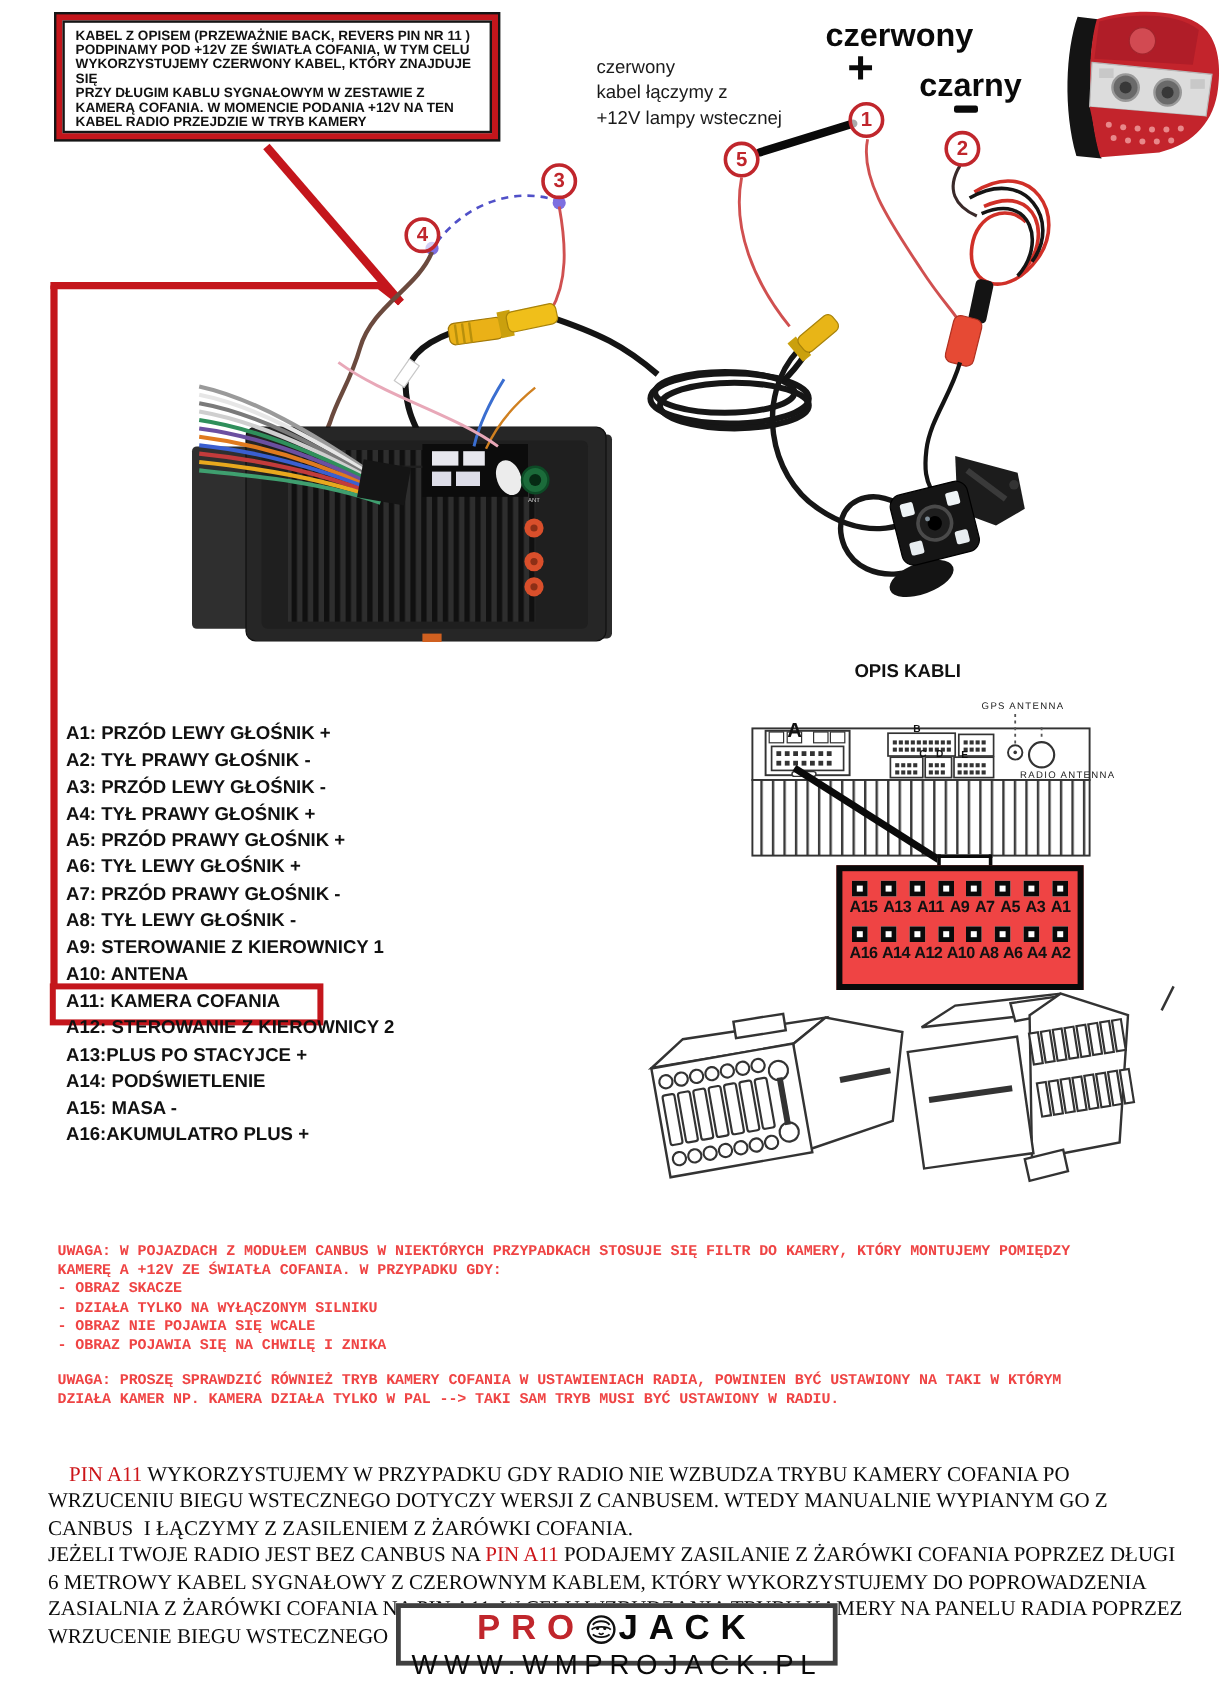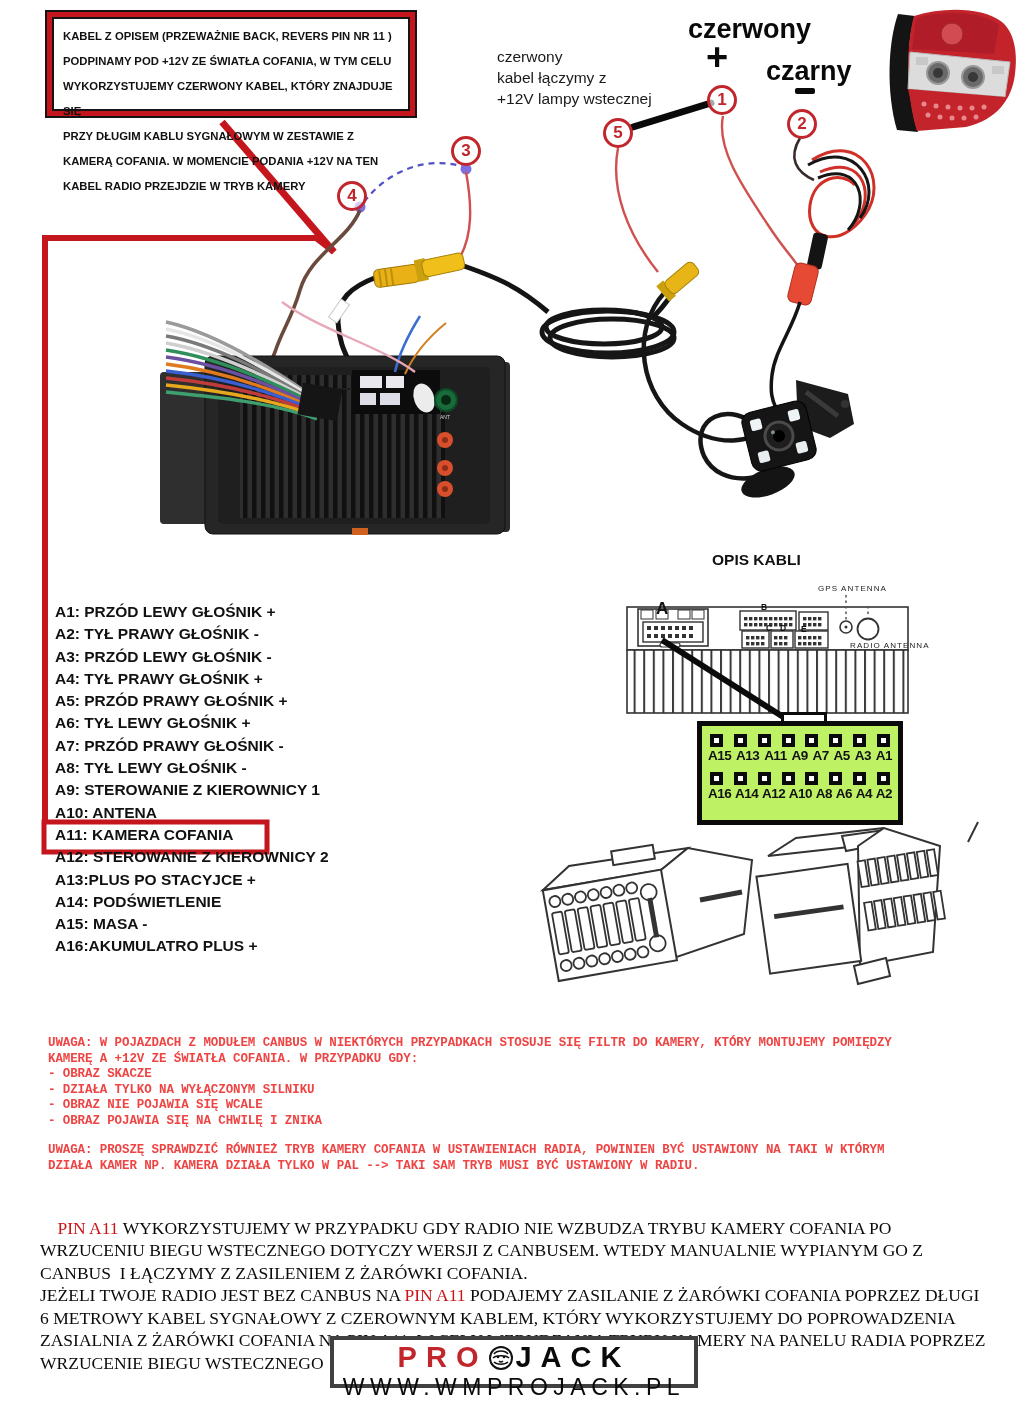--- a/index.html
+++ b/index.html
@@ -4,38 +4,38 @@
 <style>
   html,body{margin:0;padding:0;background:#fff;}
   .stage{position:relative;width:1026px;height:1408px;background:#fff;overflow:hidden;
          font-family:"Liberation Sans",sans-serif;color:#111;}
   .abs{position:absolute;}
   .pre{white-space:pre-line;}
   svg.overlay{position:absolute;left:0;top:0;}
   
   .note-box{left:52px;top:17px;width:358px;height:94px;background:#fff;
     border:2px solid #151515;box-shadow:0 0 0 5px #c4161c,0 0 0 7px #151515;
-    padding:5px 9px;box-sizing:border-box;font-weight:bold;font-size:11.3px;line-height:25px;}
+    padding:5px 9px;box-sizing:border-box;font-weight:bold;font-size:11.3px;line-height:12px;}
   
   .callout{width:24px;height:24px;border:3px solid #c0262c;border-radius:50%;
     color:#c0262c;font-weight:bold;font-size:17px;display:flex;align-items:center;
     justify-content:center;background:rgba(255,255,255,.65);}
   .biglabel{font-size:27px;font-weight:600;color:#0a0a0a;}
   .plus{font-size:38px;font-weight:900;color:#0a0a0a;line-height:30px;}
   .minus-bar{width:20px;height:6px;background:#0a0a0a;border-radius:2px;}
   .wire-note{font-size:15.5px;line-height:21px;color:#1a1a1a;}
   
   .pin-list{left:55px;top:601px;font-weight:bold;font-size:15.5px;line-height:22.3px;}
   
   .opis-title{font-weight:bold;font-size:15.5px;}
   .tinycap{font-size:8px;letter-spacing:1.1px;color:#222;font-weight:500;}
   .conn-letter{font-weight:bold;}
   
   .pinout-box{left:697px;top:721px;width:206px;height:104px;border:5px solid #0a0a0a;
-    background:#bef264;box-sizing:border-box;padding:4px 6px 0;}
+    background:#ef4444;box-sizing:border-box;padding:4px 6px 0;}
   .pinout-tab{left:781px;top:712px;width:46px;height:11px;background:#fff;
     border:3px solid #0a0a0a;border-bottom:none;box-sizing:border-box;}
   .pin-row{display:flex;justify-content:space-between;padding:0 2px;}
   .pin-sq{width:13px;height:13px;box-sizing:border-box;background:#fff;border:4px solid #0a0a0a;}
   .pin-labels{display:flex;justify-content:space-between;font-weight:bold;
     font-size:13.5px;letter-spacing:-0.5px;margin-top:1px;}
   
   .uwaga{font-weight:bold;font-size:12.5px;line-height:15.6px;letter-spacing:-0.1px;color:#ef4444;font-family:Liberation Mono, monospace;}
   
   .serif-par{font-family:Liberation Serif, serif;font-size:17.5px;line-height:22.5px;

